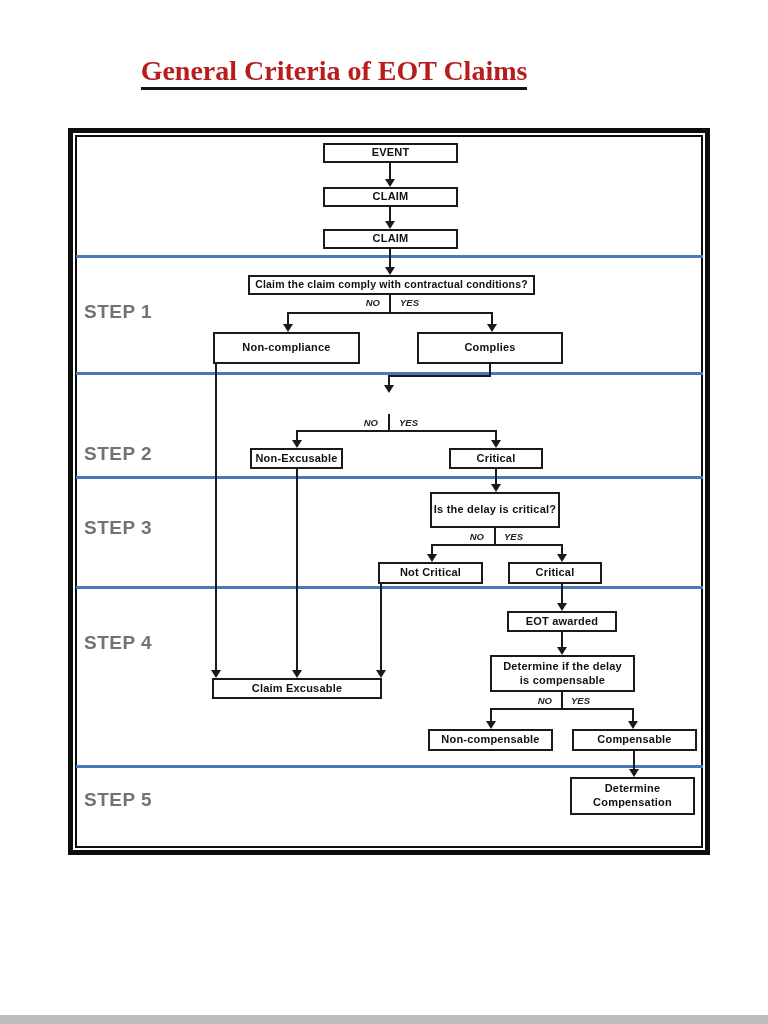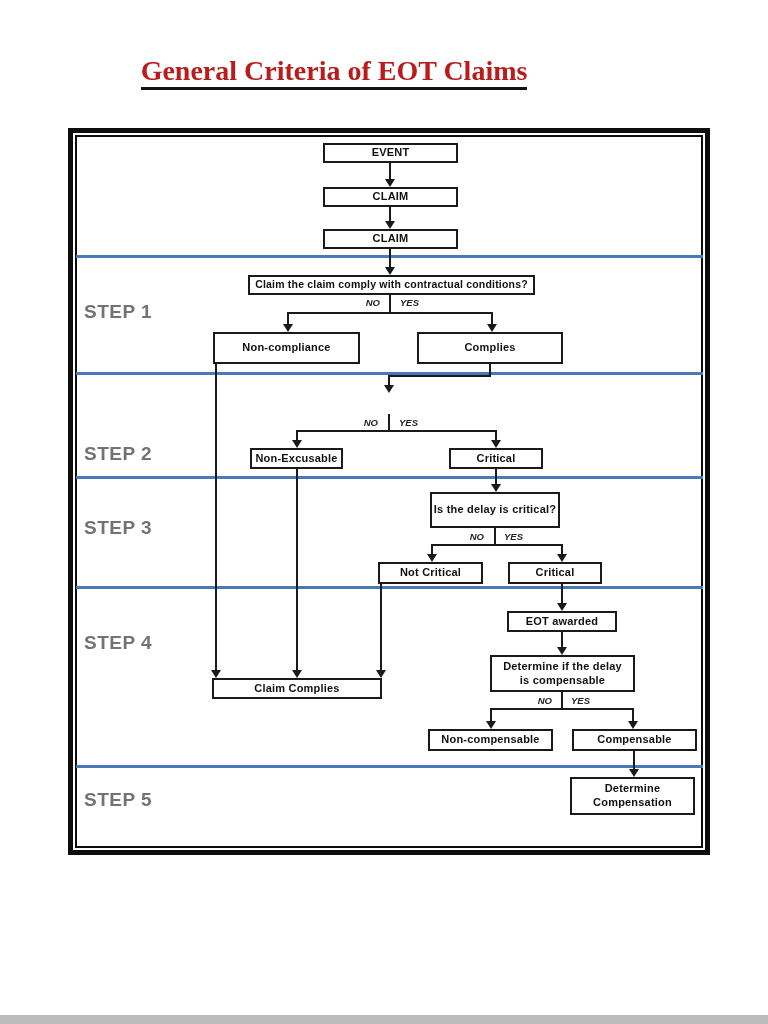--- a/index.html
+++ b/index.html
@@ -143,21 +143,21 @@
   <div class="node" style="left:490px; top:655px; width:145px; height:37px; padding:8px 8px">Determine if the delay is compensable</div>
   <div class="vline" style="left:561px; top:692px; height:18px"></div>
   <div class="branch-label" style="left:524px; top:695px; width:28px; text-align:right">NO</div>
   <div class="branch-label" style="left:571px; top:695px">YES</div>
   <div class="hline" style="left:490px; top:708px; width:143px"></div>
   <div class="vline" style="left:490px; top:708px; height:13px"></div>
   <div class="arrow-down" style="left:486px; top:721px"></div>
   <div class="vline" style="left:632px; top:708px; height:13px"></div>
   <div class="arrow-down" style="left:628px; top:721px"></div>
 
-  <div class="node nowrap" style="left:212px; top:678px; width:170px; height:21px">Claim Complies</div>
+  <div class="node nowrap" style="left:212px; top:678px; width:170px; height:21px">Claim Excusable</div>
 
   <div class="node nowrap" style="left:428px; top:729px; width:125px; height:22px">Non-compensable</div>
   <div class="node nowrap" style="left:572px; top:729px; width:125px; height:22px">Compensable</div>
 
   <div class="vline" style="left:633px; top:751px; height:18px"></div>
   <div class="arrow-down" style="left:629px; top:769px"></div>
 
   <div class="node" style="left:570px; top:777px; width:125px; height:38px; padding:16px 10px">Determine Compensation</div>
 
   <div class="page-bottom-strip"></div>

